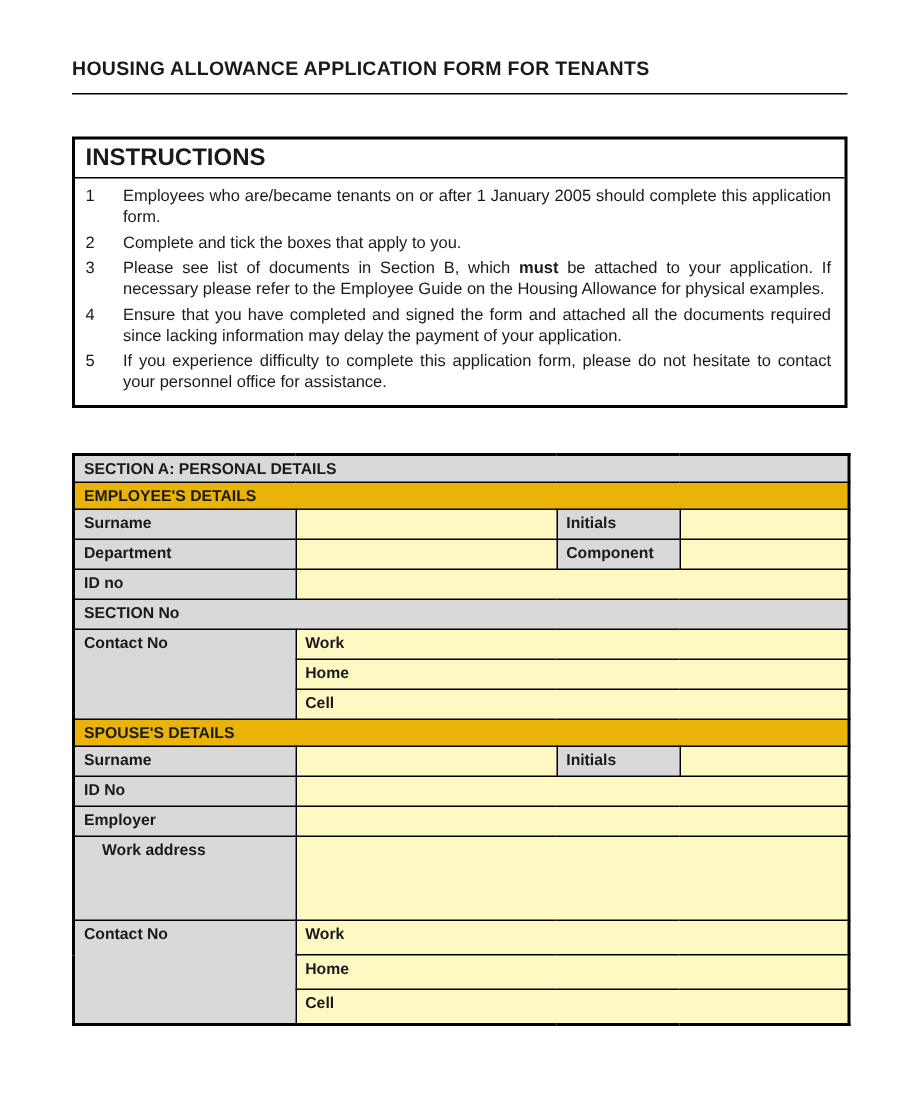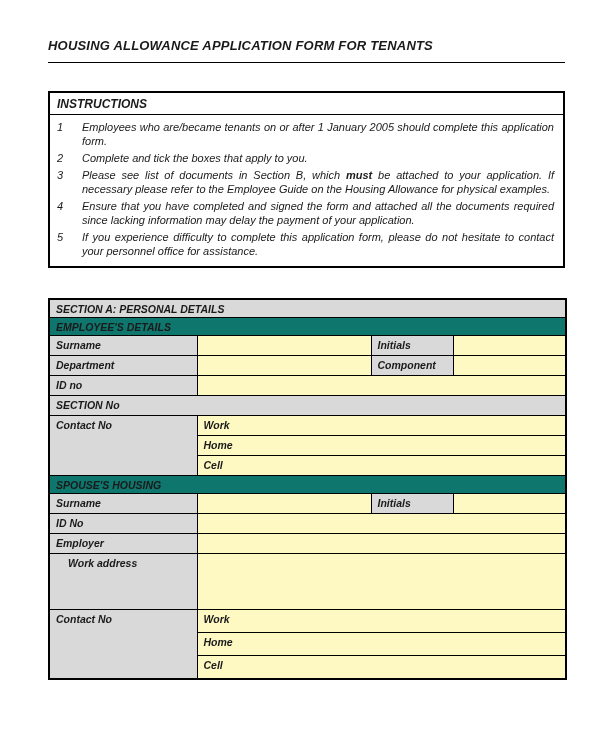--- a/index.html
+++ b/index.html
@@ -8,36 +8,35 @@
     width: 600px;
     height: 730px;
     font-family: "Liberation Sans", sans-serif;
     color: #1a1a1a;
     overflow: hidden;
   }
   .page {
     width: 600px;
     height: 546px;
     padding: 38px 35px 10px 48px;
-    font-style: italic;
   }
   .doc-title {
     font-size: 13px;
     font-weight: bold;
     letter-spacing: 0.2px;
     padding-bottom: 9px;
     border-bottom: 1px solid #000;
   }
   .instructions {
     margin-top: 28px;
     border: 2px solid #000;
   }
   .instr-heading {
     font-weight: bold;
-    font-size: 12px;
+    font-size: 16px;
     padding: 4px 8px 3px 7px;
     border-bottom: 1px solid #000;
   }
   .instr-body { padding: 5px 9px 8px 7px; }
   .instr-item {
     display: flex;
     margin-bottom: 3px;
     font-size: 11px;
     line-height: 14px;
   }
@@ -62,21 +61,21 @@
   col.c2 { width: 174px; }
   col.c3 { width: 82px; }
   col.c4 { width: 113px; }
   td.hdr {
     background: #d9d9d9;
     font-weight: bold;
     font-size: 12px;
     padding: 5px 6px 4px;
   }
   td.subhdr {
-    background: #0f766e;
+    background: #eab308;
     font-weight: bold;
     font-size: 10.5px;
   }
   td.lbl { background: #d9d9d9; font-weight: bold; }
   td.fld { background: #fef9c3; }
   .sublbl { font-weight: bold; }
   tr.r  > td { height: 20px; }
   tr.rc > td { height: 23px; }
   tr.rtall > td.lbl, tr.rtall > td.fld { height: 56px; padding-left: 18px; }
 </style>
@@ -150,21 +149,21 @@
         <td class="lbl" rowspan="3">Contact No</td>
         <td colspan="3" class="fld"><span class="sublbl">Work</span></td>
       </tr>
       <tr class="r">
         <td colspan="3" class="fld"><span class="sublbl">Home</span></td>
       </tr>
       <tr class="r">
         <td colspan="3" class="fld"><span class="sublbl">Cell</span></td>
       </tr>
       <tr>
-        <td colspan="4" class="subhdr">SPOUSE'S HOUSING</td>
+        <td colspan="4" class="subhdr">SPOUSE'S DETAILS</td>
       </tr>
       <tr class="r">
         <td class="lbl">Surname</td>
         <td class="fld"></td>
         <td class="lbl">Initials</td>
         <td class="fld"></td>
       </tr>
       <tr class="r">
         <td class="lbl">ID No</td>
         <td colspan="3" class="fld"></td>

